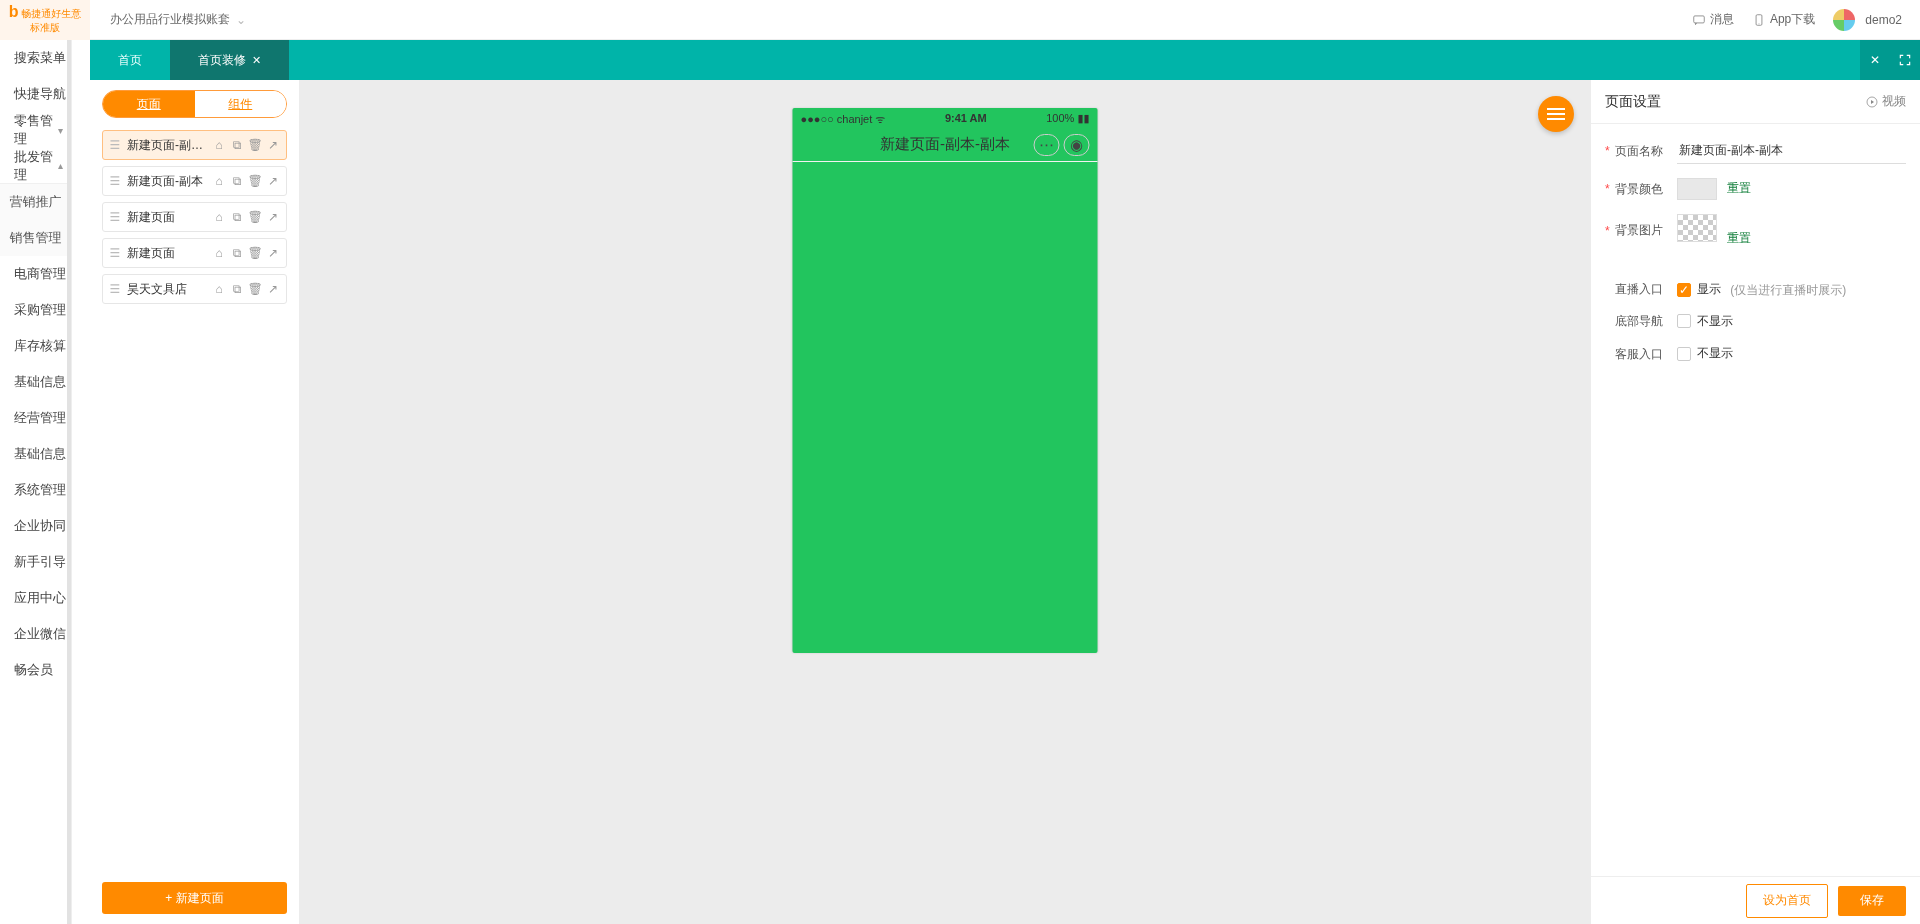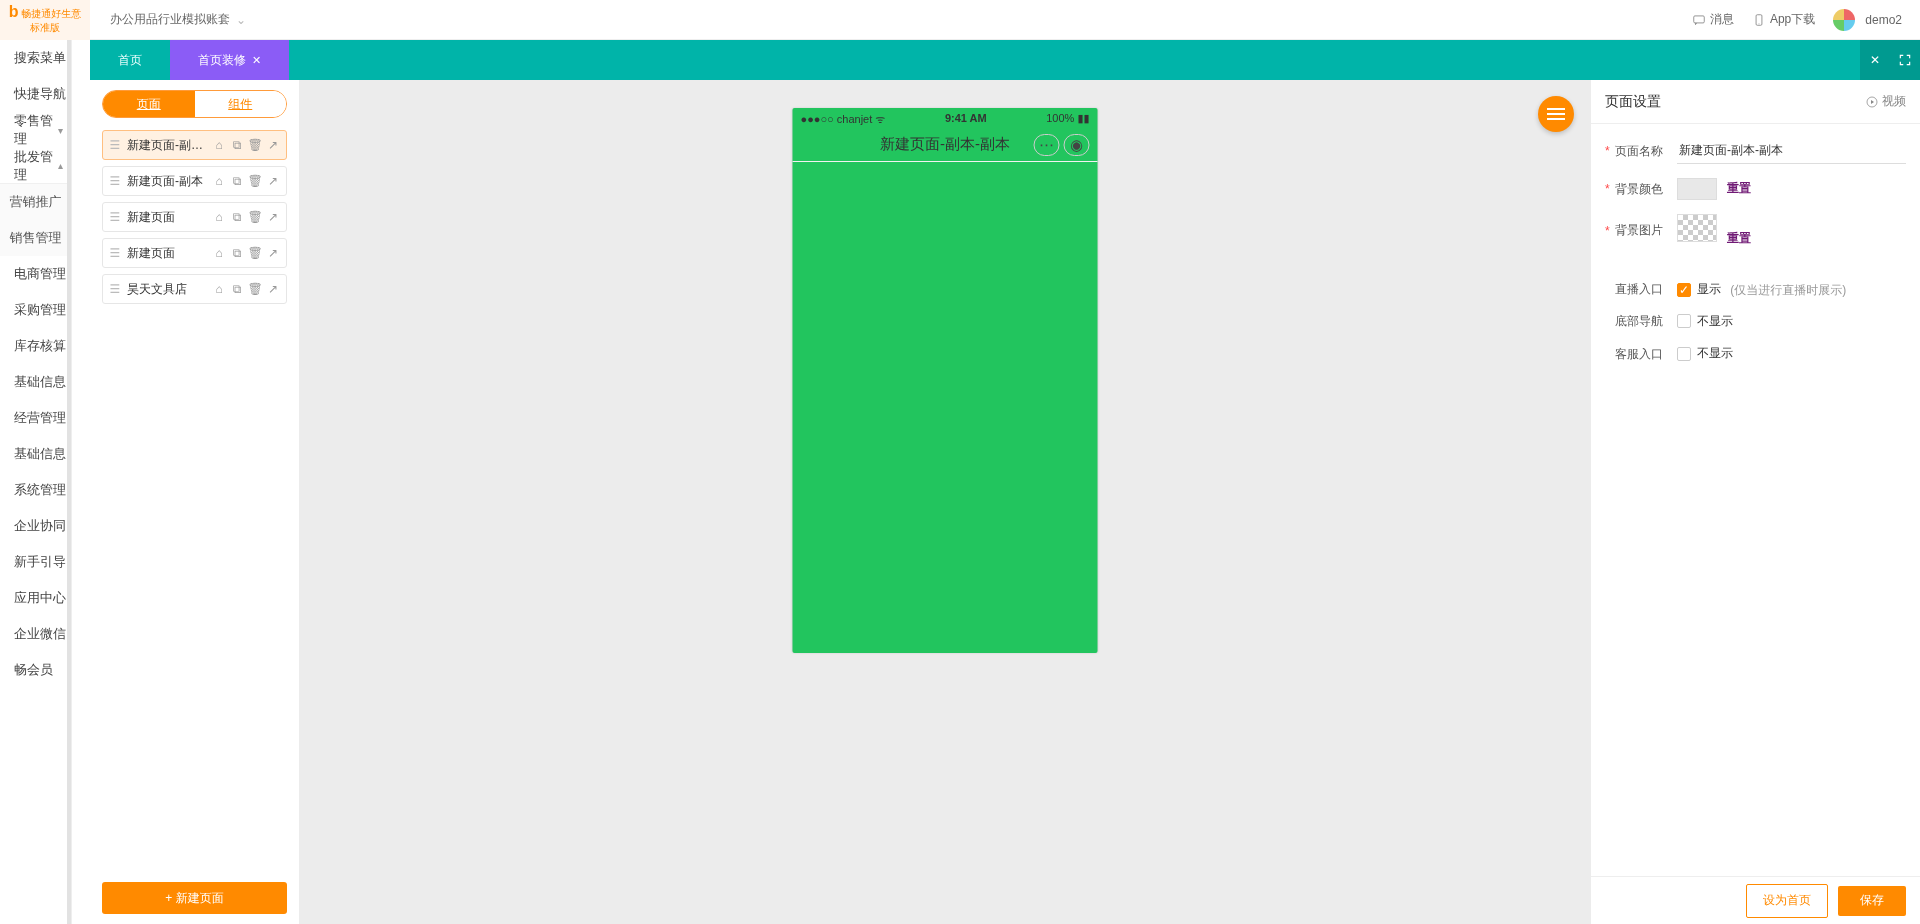--- a/index.html
+++ b/index.html
@@ -10,21 +10,21 @@
   .logo .b { color:#ff8a00; font-weight:bold; font-size:16px; line-height:14px; }
   .acct { margin-left:20px; color:#666; display:flex; align-items:center; gap:6px; cursor:pointer; }
   .acct .chev { color:#bbb; }
   .topbar-spacer { flex:1; }
   .top-item { display:flex; align-items:center; gap:4px; margin-right:18px; color:#666; cursor:pointer; }
   .top-item svg { width:14px; height:14px; }
   .avatar { width:22px; height:22px; border-radius:50%; background: conic-gradient(#e66 0 90deg,#6ce 90deg 180deg,#6c6 180deg 270deg,#ec6 270deg 360deg); margin-right:6px; }
   
   .tabsbar { position:absolute; left:90px; right:0; top:40px; height:40px; background:#00b4a9; display:flex; align-items:center; color:#fff; }
   .tab { padding:0 28px; height:40px; line-height:40px; color:#e8fffd; cursor:pointer; }
-  .tab.active { background:#8b5cf6; color:#fff; }
+  .tab.active { background:#0f766e; color:#fff; }
   .tab .x { margin-left:6px; font-size:11px; }
   .tabsbar-right { margin-left:auto; display:flex; align-items:center; }
   .tb-btn { width:30px; height:40px; display:flex; align-items:center; justify-content:center; background:#009a90; color:#fff; cursor:pointer; }
   
   .sidebar { position:absolute; left:0; top:40px; bottom:0; width:72px; border-right:1px solid #eee; background:#fff; overflow:hidden; }
   .side-item { height:36px; display:flex; align-items:center; padding-left:14px; color:#444; cursor:pointer; font-size:13px; }
   .side-item.expanded { border-bottom:1px solid #f0f0f0; }
   .side-sub { height:36px; display:flex; align-items:center; justify-content:center; padding-left:0; color:#555; cursor:pointer; font-size:13px; background:#fafafa; }
   .side-item .arr { margin-left:auto; margin-right:8px; color:#999; font-size:10px; }
   .sidebar-scroll { position:absolute; right:0; top:0; bottom:0; width:4px; background:#e2e2e2; }
@@ -67,21 +67,21 @@
   .fld .lbl { width:62px; color:#555; }
   .fld .ctrl { flex:1; }
   .txtin { width:100%; height:26px; border:none; border-bottom:1px solid #ddd; outline:none; background:transparent; color:#333; font-size:12px; }
   .swatch { display:inline-block; width:40px; height:22px; background:#e8e8e8; border:1px solid #ddd; vertical-align:middle; margin-right:10px; }
   .checker { display:inline-block; width:40px; height:28px; margin-right:10px;
     background:
      linear-gradient(45deg,#ccc 25%,transparent 25%,transparent 75%,#ccc 75%),
      linear-gradient(45deg,#ccc 25%,transparent 25%,transparent 75%,#ccc 75%);
     background-size:10px 10px; background-position:0 0,5px 5px; background-color:#fff; border:1px solid #ddd;
   }
-  .link { color:#701a75; cursor:pointer;font-weight:bold; }
+  .link { color:#15803d; cursor:pointer; }
   .cb { display:inline-flex; align-items:center; gap:6px; }
   .cb .box { width:14px; height:14px; border:1px solid #ccc; border-radius:2px; display:flex; align-items:center; justify-content:center; cursor:pointer; }
   .cb .box.checked { background:#ff8a00; border-color:#ff8a00; color:#fff; }
   .hint { color:#999; margin-left:6px; }
   .rp-foot { height:48px; border-top:1px solid #eee; display:flex; align-items:center; justify-content:flex-end; padding:0 14px; gap:10px; }
   .btn-plain { height:34px; padding:16px 16px; border:1px solid #ff8a00; color:#ff8a00; background:#fff; border-radius:2px; cursor:pointer; display:flex; align-items:center; }
   .btn-primary { height:30px; padding:0 22px; background:#ff8a00; color:#fff; border-radius:2px; cursor:pointer; display:flex; align-items:center; }
   svg { display:block; }
 </style>
 </head>

